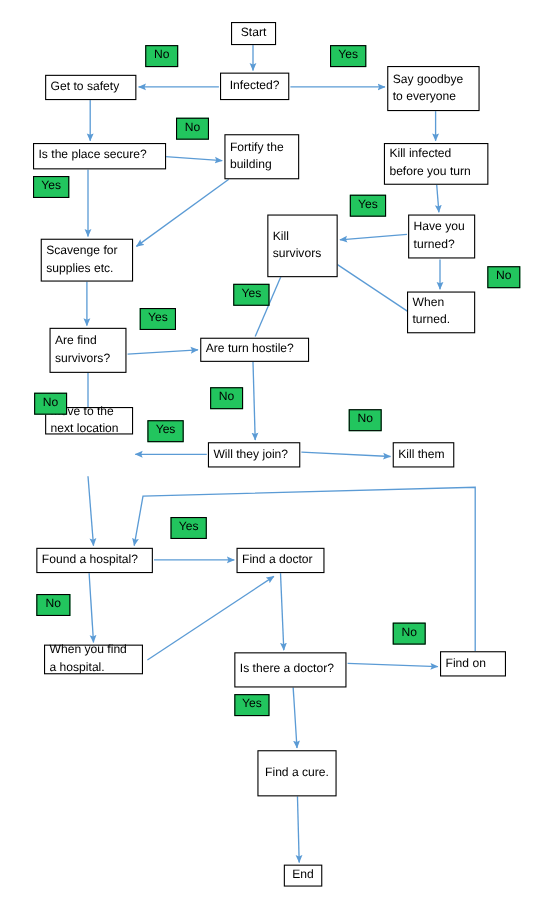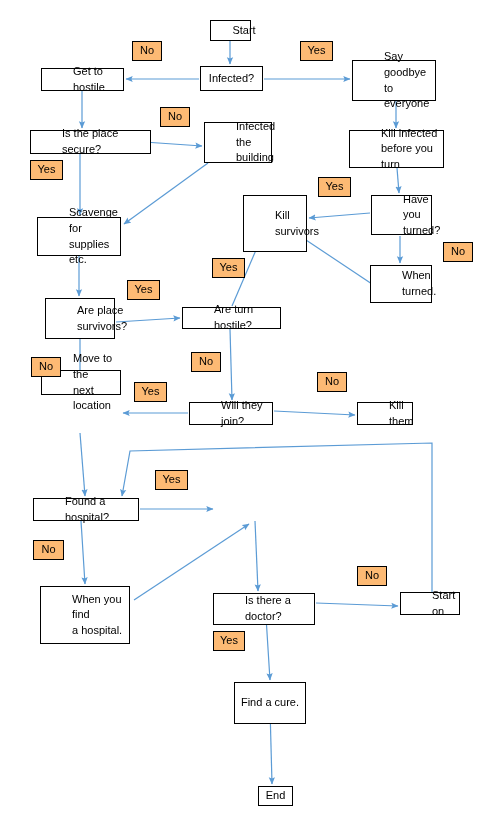--- a/index.html
+++ b/index.html
@@ -35,27 +35,26 @@
     align-items: center;
     justify-content: center;
     text-align: center;
     padding: 1px 4px;
     white-space: pre-line;
     z-index: 2;
   }
   .node.left {
     justify-content: flex-start;
     text-align: left;
-    padding-left: 31px;
   }
   .label {
     position: absolute;
     box-sizing: border-box;
     border: 1px solid #000000;
-    background: #fdba74;
+    background: #22c55e;
     color: #000000;
     font-size: 11px;
     line-height: 1.2;
     display: flex;
     align-items: center;
     justify-content: center;
     text-align: center;
     z-index: 3;
   }
 </style>
@@ -127,66 +126,67 @@
       <line x1="270" y1="708" x2="272" y2="784"></line>
     </g>
 
     <path d="M432,592 L432,443 L130,451 L122,496" stroke="#5b9bd5" stroke-width="1.2" fill="none" marker-end="url(#ah)"></path>
   </svg>
 
   <div class="node left" style="left:210px;top:20px;width:41px;height:21px;justify-content:center;text-align:center;"><span>Start</span></div>
 
   <div class="node" style="left:200px;top:66px;width:63px;height:25px;"><span>Infected?</span></div>
 
-  <div class="node left" style="left:41px;top:68px;width:83px;height:23px;"><span>Get to hostile</span></div>
+  <div class="node left" style="left:41px;top:68px;width:83px;height:23px;"><span>Get to safety</span></div>
 
   <div class="node left" style="left:352px;top:60px;width:84px;height:41px;"><span>Say goodbye
 to everyone</span></div>
 
   <div class="node left" style="left:30px;top:130px;width:121px;height:24px;"><span>Is the place secure?</span></div>
 
-  <div class="node left" style="left:204px;top:122px;width:68px;height:41px;"><span>Infected the
+  <div class="node left" style="left:204px;top:122px;width:68px;height:41px;"><span>Fortify the
 building</span></div>
 
   <div class="node left" style="left:349px;top:130px;width:95px;height:38px;"><span>Kill infected
 before you turn</span></div>
 
   <div class="node left" style="left:243px;top:195px;width:64px;height:57px;"><span>Kill
 survivors</span></div>
 
   <div class="node left" style="left:371px;top:195px;width:61px;height:40px;"><span>Have you
 turned?</span></div>
 
   <div class="node left" style="left:37px;top:217px;width:84px;height:39px;"><span>Scavenge for
 supplies etc.</span></div>
 
   <div class="node left" style="left:370px;top:265px;width:62px;height:38px;"><span>When
 turned.</span></div>
 
-  <div class="node left" style="left:45px;top:298px;width:70px;height:41px;"><span>Are place
+  <div class="node left" style="left:45px;top:298px;width:70px;height:41px;"><span>Are find
 survivors?</span></div>
 
   <div class="node left" style="left:182px;top:307px;width:99px;height:22px;"><span>Are turn hostile?</span></div>
 
   <div class="node left" style="left:41px;top:370px;width:80px;height:25px;"><span>Move to the
 next location</span></div>
 
   <div class="node left" style="left:189px;top:402px;width:84px;height:23px;"><span>Will they join?</span></div>
 
   <div class="node left" style="left:357px;top:402px;width:56px;height:23px;"><span>Kill them</span></div>
 
   <div class="node left" style="left:33px;top:498px;width:106px;height:23px;"><span>Found a hospital?</span></div>
 
-
-  <div class="node left" style="left:40px;top:586px;width:90px;height:58px;"><span>When you find
+  <div class="node left" style="left:215px;top:498px;width:80px;height:23px;"><span>Find a doctor</span></div>
+
+  <div class="node left" style="left:40px;top:586px;width:90px;height:27px;"><span>When you find
 a hospital.</span></div>
 
   <div class="node left" style="left:213px;top:593px;width:102px;height:32px;"><span>Is there a doctor?</span></div>
 
-  <div class="node left" style="left:400px;top:592px;width:60px;height:23px;"><span>Start on</span></div>
+  <div class="node left" style="left:400px;top:592px;width:60px;height:23px;"><span>Find on</span></div>
 
   <div class="node" style="left:234px;top:682px;width:72px;height:42px;"><span>Find a cure.</span></div>
 
   <div class="node" style="left:258px;top:786px;width:35px;height:20px;"><span>End</span></div>
 
   <div class="label" style="left:132px;top:41px;width:30px;height:20px;">
       <span>No</span>
     </div>
 
   <div class="label" style="left:300px;top:41px;width:33px;height:20px;">

